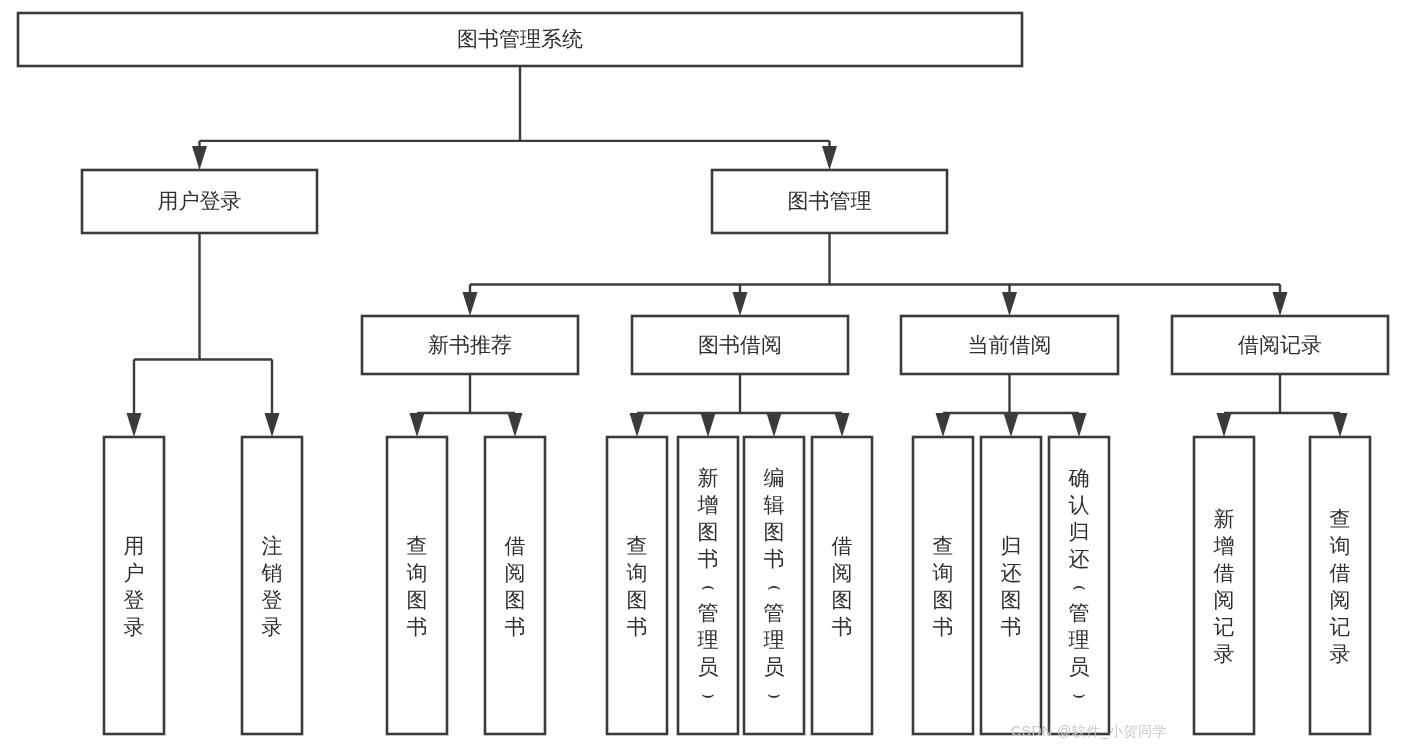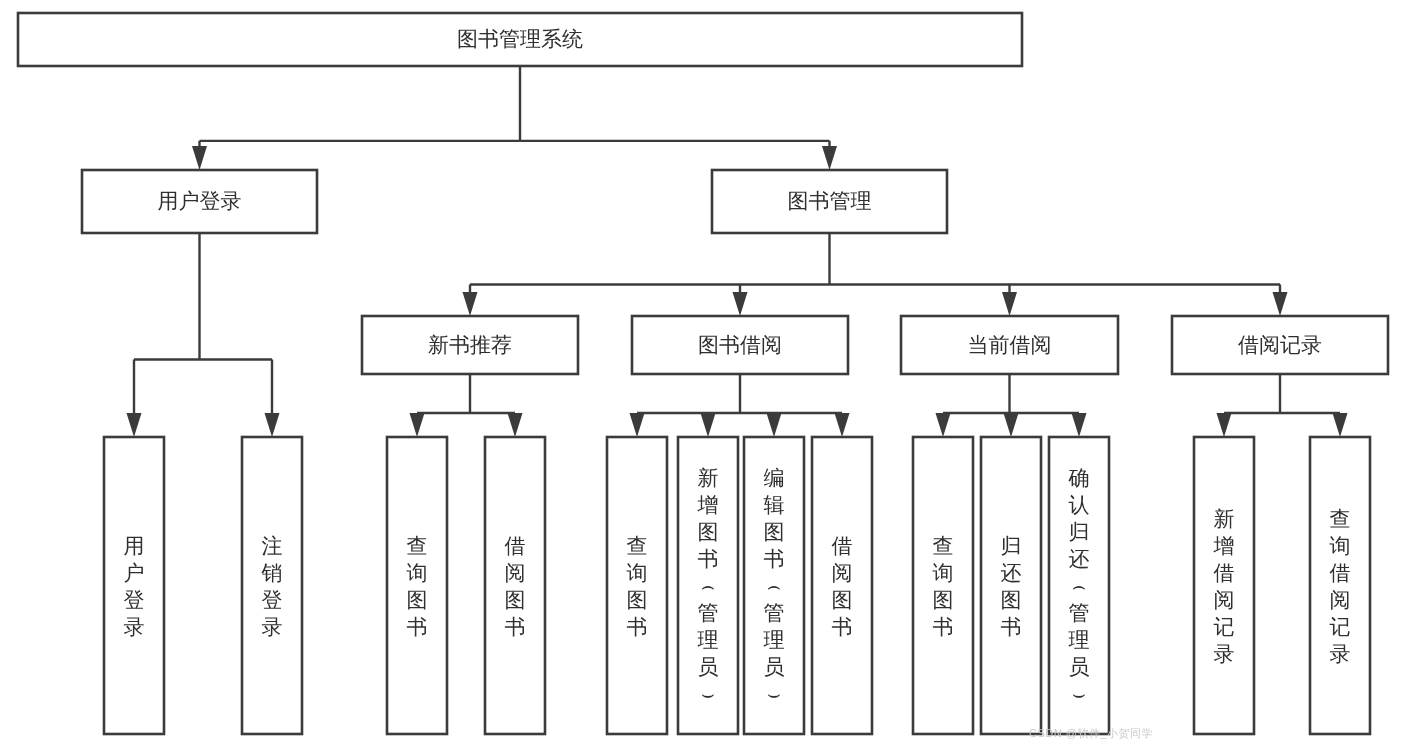--- a/index.html
+++ b/index.html
@@ -51,24 +51,24 @@
     dominant-baseline: middle;
   }
   .node-label-vertical {
     fill: #2f2f2f;
     font-family: "Liberation Sans", "DejaVu Sans", sans-serif;
     font-size: 21px;
     text-anchor: middle;
   }
   .watermark {
     position: absolute;
-    right: 28px;
+    right: 14px;
     bottom: 6px;
     font-family: "Liberation Sans", "DejaVu Sans", sans-serif;
-    font-size: 11px;
+    font-size: 14px;
     color: #c9c9c9;
     letter-spacing: 0.5px;
     white-space: nowrap;
     pointer-events: none;
     user-select: none;
   }
 </style>
 </head>
 <body>
 

